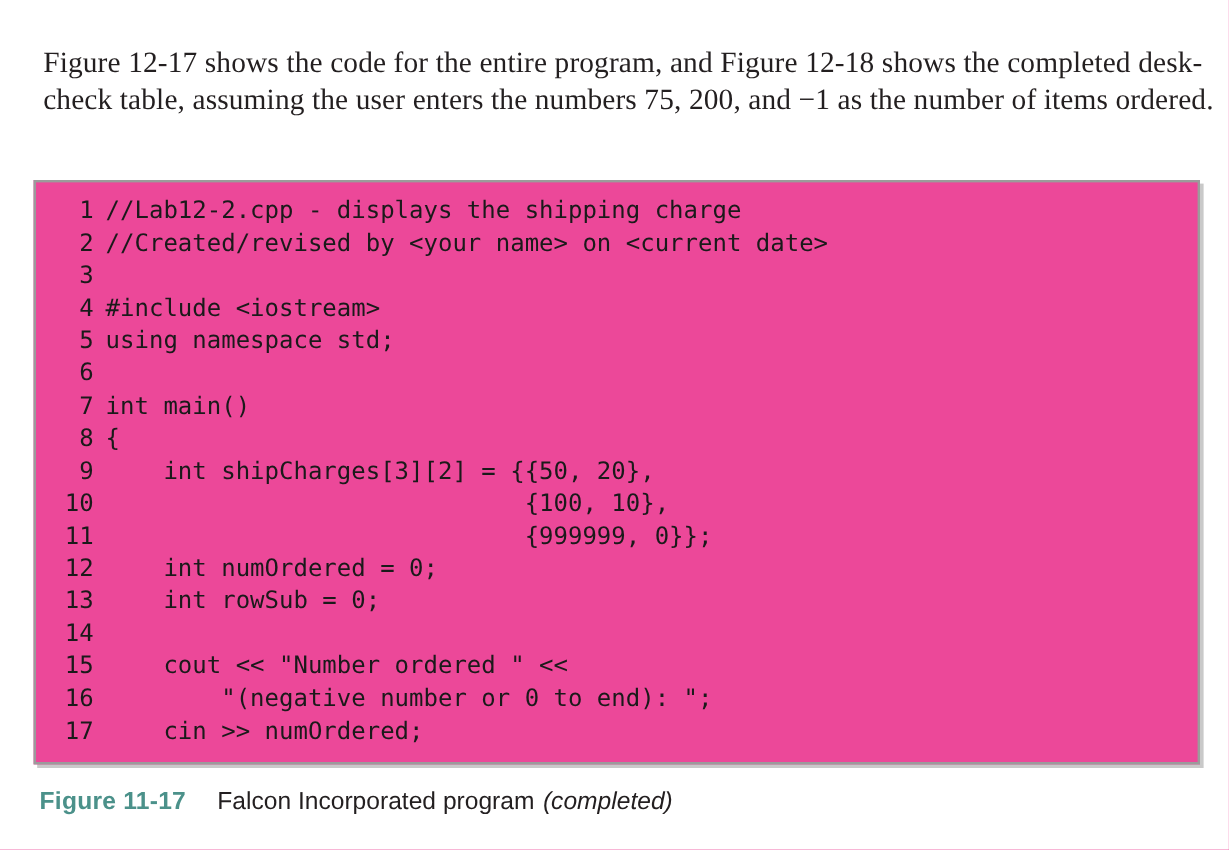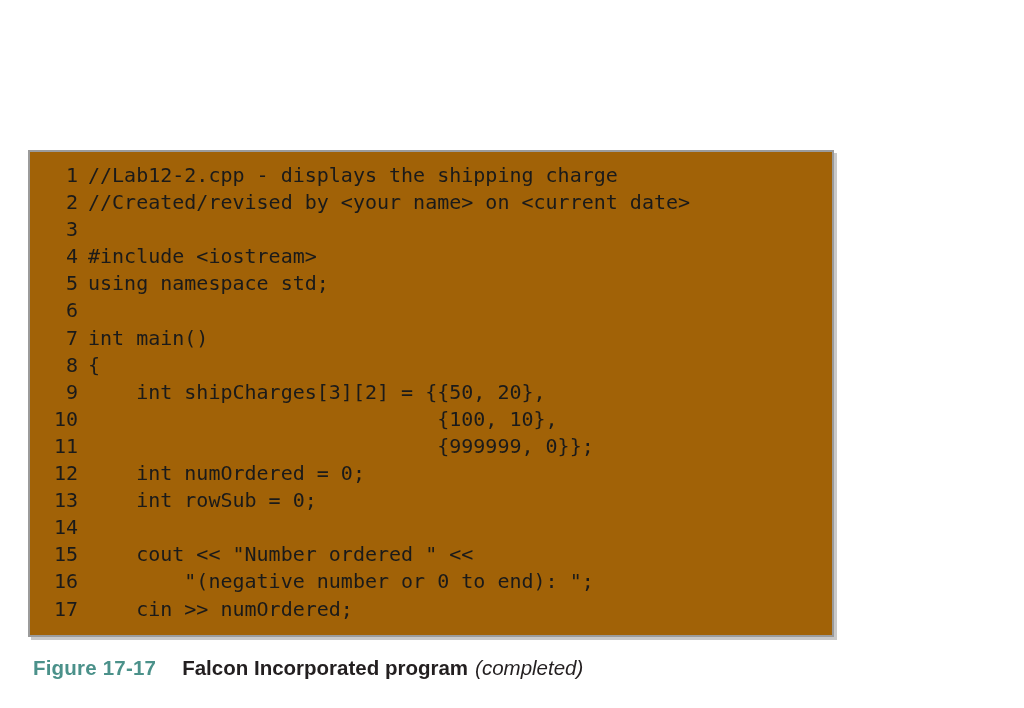--- a/index.html
+++ b/index.html
@@ -34,24 +34,24 @@
     color: #231f20;
     letter-spacing: 0.1px;
     text-align: left;
   }
 
   
   .code-box {
     position: absolute;
     left: 28px;
     top: 150px;
-    width: 806px;
+    width: 972px;
     height: 487px;
     box-sizing: border-box;
-    background: #a16207;
+    background: #ec4899;
     border: 2px solid #9b9b9b;
     box-shadow: 3px 3px 0 0 #c9c9c9;
   }
 
   .code-listing {
     position: absolute;
     left: 14px;
     top: 10px;
     font-family: "DejaVu Sans Mono", "Liberation Mono", monospace;
     font-size: 20px;
@@ -93,35 +93,36 @@
   .caption-label {
     font-weight: bold;
     color: #4b918a;
     letter-spacing: 0.2px;
   }
   .caption-gap {
     display: inline-block;
     width: 26px;
   }
   .caption-text {
-    font-weight: bold;
+    font-weight: normal;
     color: #231f20;
   }
   .caption-note {
     font-style: italic;
     color: #231f20;
   }
 </style>
 </head>
 <body>
 
 <div class="page">
 
+  <p class="intro">Figure 12-17 shows the code for the entire program, and Figure 12-18 shows the completed desk-check table, assuming the user enters the numbers 75, 200, and −1 as the number of items ordered.</p>
 
   <div class="code-box">
     <div class="code-listing"><span class="code-row"><span class="ln">1</span><span class="src">//Lab12-2.cpp - displays the shipping charge</span></span><span class="code-row"><span class="ln">2</span><span class="src">//Created/revised by &lt;your name&gt; on &lt;current date&gt;</span></span><span class="code-row"><span class="ln">3</span><span class="src"></span></span><span class="code-row"><span class="ln">4</span><span class="src">#include &lt;iostream&gt;</span></span><span class="code-row"><span class="ln">5</span><span class="src">using namespace std;</span></span><span class="code-row"><span class="ln">6</span><span class="src"></span></span><span class="code-row"><span class="ln">7</span><span class="src">int main()</span></span><span class="code-row"><span class="ln">8</span><span class="src">{</span></span><span class="code-row"><span class="ln">9</span><span class="src">    int shipCharges[3][2] = {{50, 20},</span></span><span class="code-row"><span class="ln">10</span><span class="src">                             {100, 10},</span></span><span class="code-row"><span class="ln">11</span><span class="src">                             {999999, 0}};</span></span><span class="code-row"><span class="ln">12</span><span class="src">    int numOrdered = 0;</span></span><span class="code-row"><span class="ln">13</span><span class="src">    int rowSub = 0;</span></span><span class="code-row"><span class="ln">14</span><span class="src"></span></span><span class="code-row"><span class="ln">15</span><span class="src">    cout &lt;&lt; "Number ordered " &lt;&lt;</span></span><span class="code-row"><span class="ln">16</span><span class="src">        "(negative number or 0 to end): ";</span></span><span class="code-row"><span class="ln">17</span><span class="src">    cin &gt;&gt; numOrdered;</span></span></div>
   </div>
 
   <div class="caption">
-    <span class="caption-label">Figure 17-17</span><span class="caption-gap"></span><span class="caption-text">Falcon Incorporated program</span><span class="caption-gap" style="width:7px"></span><span class="caption-note">(completed)</span>
+    <span class="caption-label">Figure 11-17</span><span class="caption-gap"></span><span class="caption-text">Falcon Incorporated program</span><span class="caption-gap" style="width:7px"></span><span class="caption-note">(completed)</span>
   </div>
 
 </div>
 
 </body></html>

